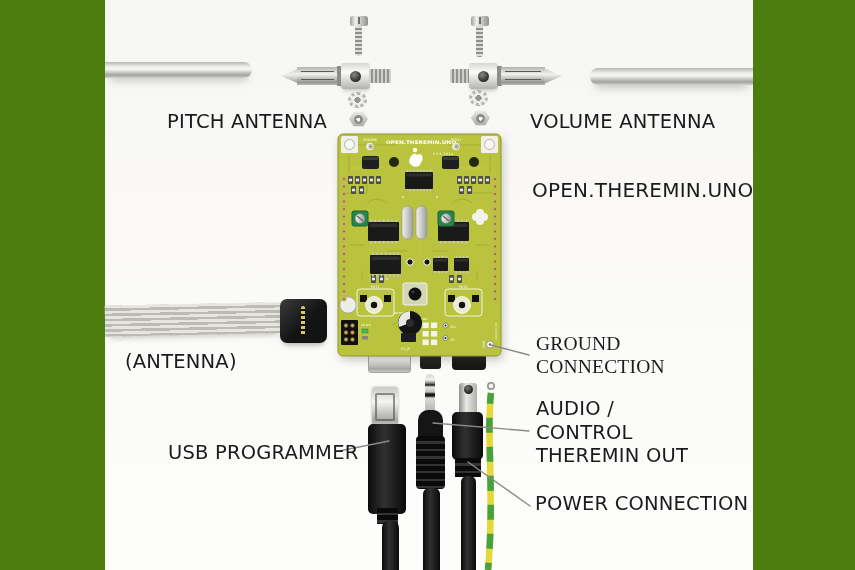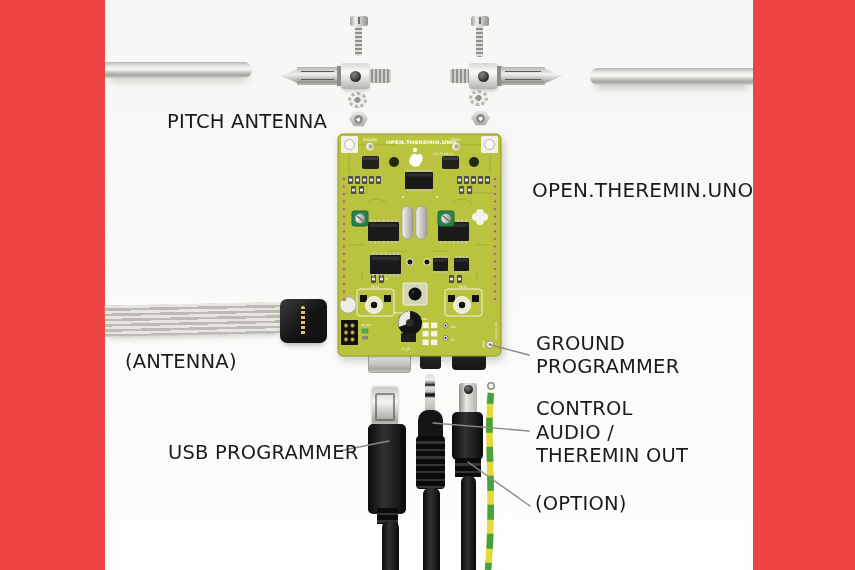--- a/index.html
+++ b/index.html
@@ -1,16 +1,16 @@
 <!DOCTYPE html>
 <html><head>
 <meta charset="utf-8">
 <style>
   html,body{margin:0;padding:0;background:#fff;}
-  .stage{position:relative;width:855px;height:570px;background:#ef4444;overflow:hidden;
+  .stage{position:relative;width:855px;height:570px;background:#4d7c0f;overflow:hidden;
          font-family:"DejaVu Sans",sans-serif;}
   .photo{position:absolute;left:105px;top:0;width:648px;height:570px;
          background:linear-gradient(180deg,#f6f6f4 0%,#faf9f7 35%,#fdfdfc 100%);}
   .part{position:absolute;}
   .ann{position:absolute;color:#1b1b1b;font-size:19.5px;line-height:23px;
        letter-spacing:.2px;white-space:nowrap;z-index:6;}
   .rod{background:linear-gradient(180deg,#b6b6b3 0%,#ececea 28%,#f7f7f5 45%,#a2a29e 82%,#d2d2cf 100%);
        box-shadow:0 7px 9px -5px rgba(90,90,80,.4);z-index:2;}
   .screw-head{background:linear-gradient(90deg,#9e9e9a,#f0f0ee 30%,#c9c9c5 60%,#8f8f8b);
        border-radius:3px 3px 2px 2px;z-index:2;}
@@ -379,30 +379,31 @@
   <svg class="part" style="left:0;top:0;z-index:5;pointer-events:none;" width="855" height="570" viewBox="0 0 855 570">
     <g stroke="#8a8a8a" stroke-width="1.4" stroke-linecap="round">
       <line x1="491" y1="345" x2="529" y2="355"></line>
       <line x1="339" y1="451" x2="389" y2="441"></line>
       <line x1="433" y1="423" x2="529" y2="431"></line>
       <line x1="468" y1="462" x2="530" y2="506"></line>
     </g>
   </svg>
 
   <div class="ann" style="left:167px;top:110px;">PITCH ANTENNA</div>
+  <div class="ann" style="left:530px;top:110px;">VOLUME ANTENNA</div>
   <div class="ann" style="left:532px;top:179px;font-size:20px;">OPEN.THEREMIN.UNO</div>
   <div class="ann" style="left:125px;top:350px;">
     <div>(ANTENNA)</div>
   </div>
-  <div class="ann" style="left:536px;top:332px;">
+  <div class="ann" style="left:536px;top:332px;font-family:Liberation Serif, serif;">
     <div>GROUND</div>
-    <div>PROGRAMMER</div>
+    <div>CONNECTION</div>
   </div>
   <div class="ann" style="left:168px;top:441px;">USB PROGRAMMER</div>
   <div class="ann" style="left:536px;top:397px;line-height:23.5px;">
+    <div>AUDIO /</div>
     <div>CONTROL</div>
-    <div>AUDIO /</div>
     <div>THEREMIN OUT</div>
   </div>
   <div class="ann" style="left:535px;top:492px;">
-    <div>(OPTION)</div>
+    <div>POWER CONNECTION</div>
   </div>
 </div>
 
 </body></html>

